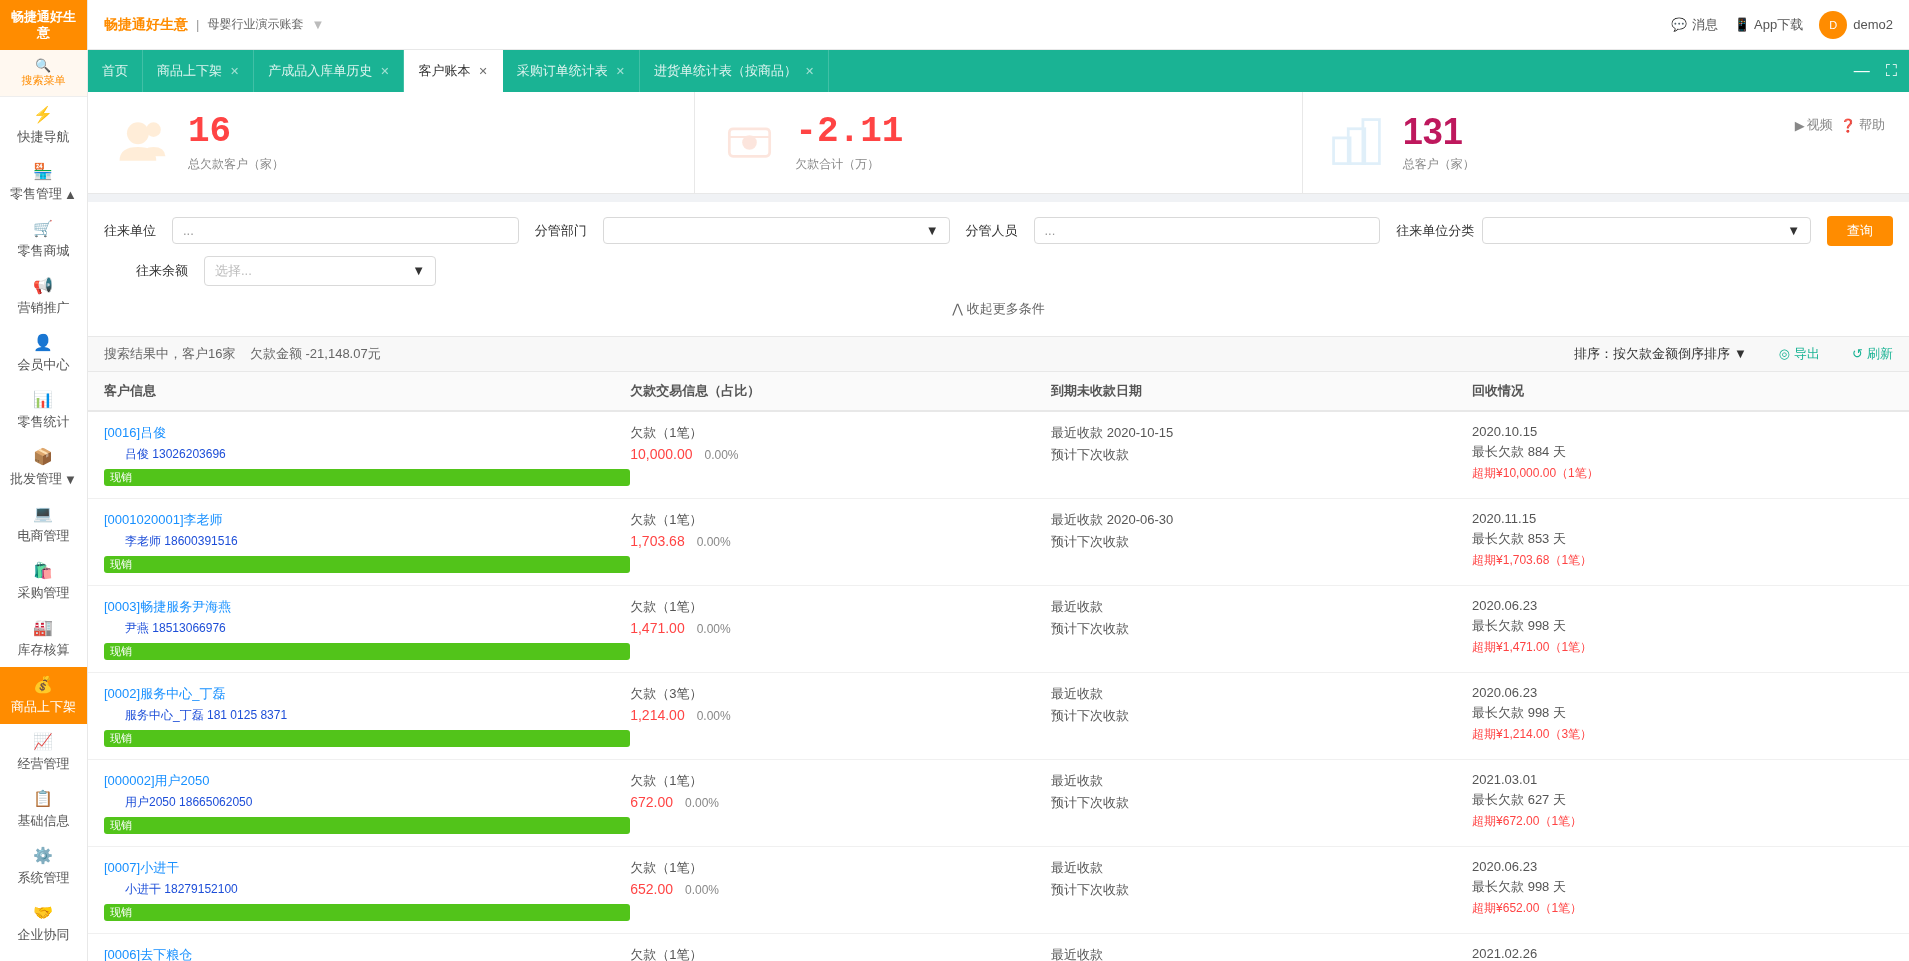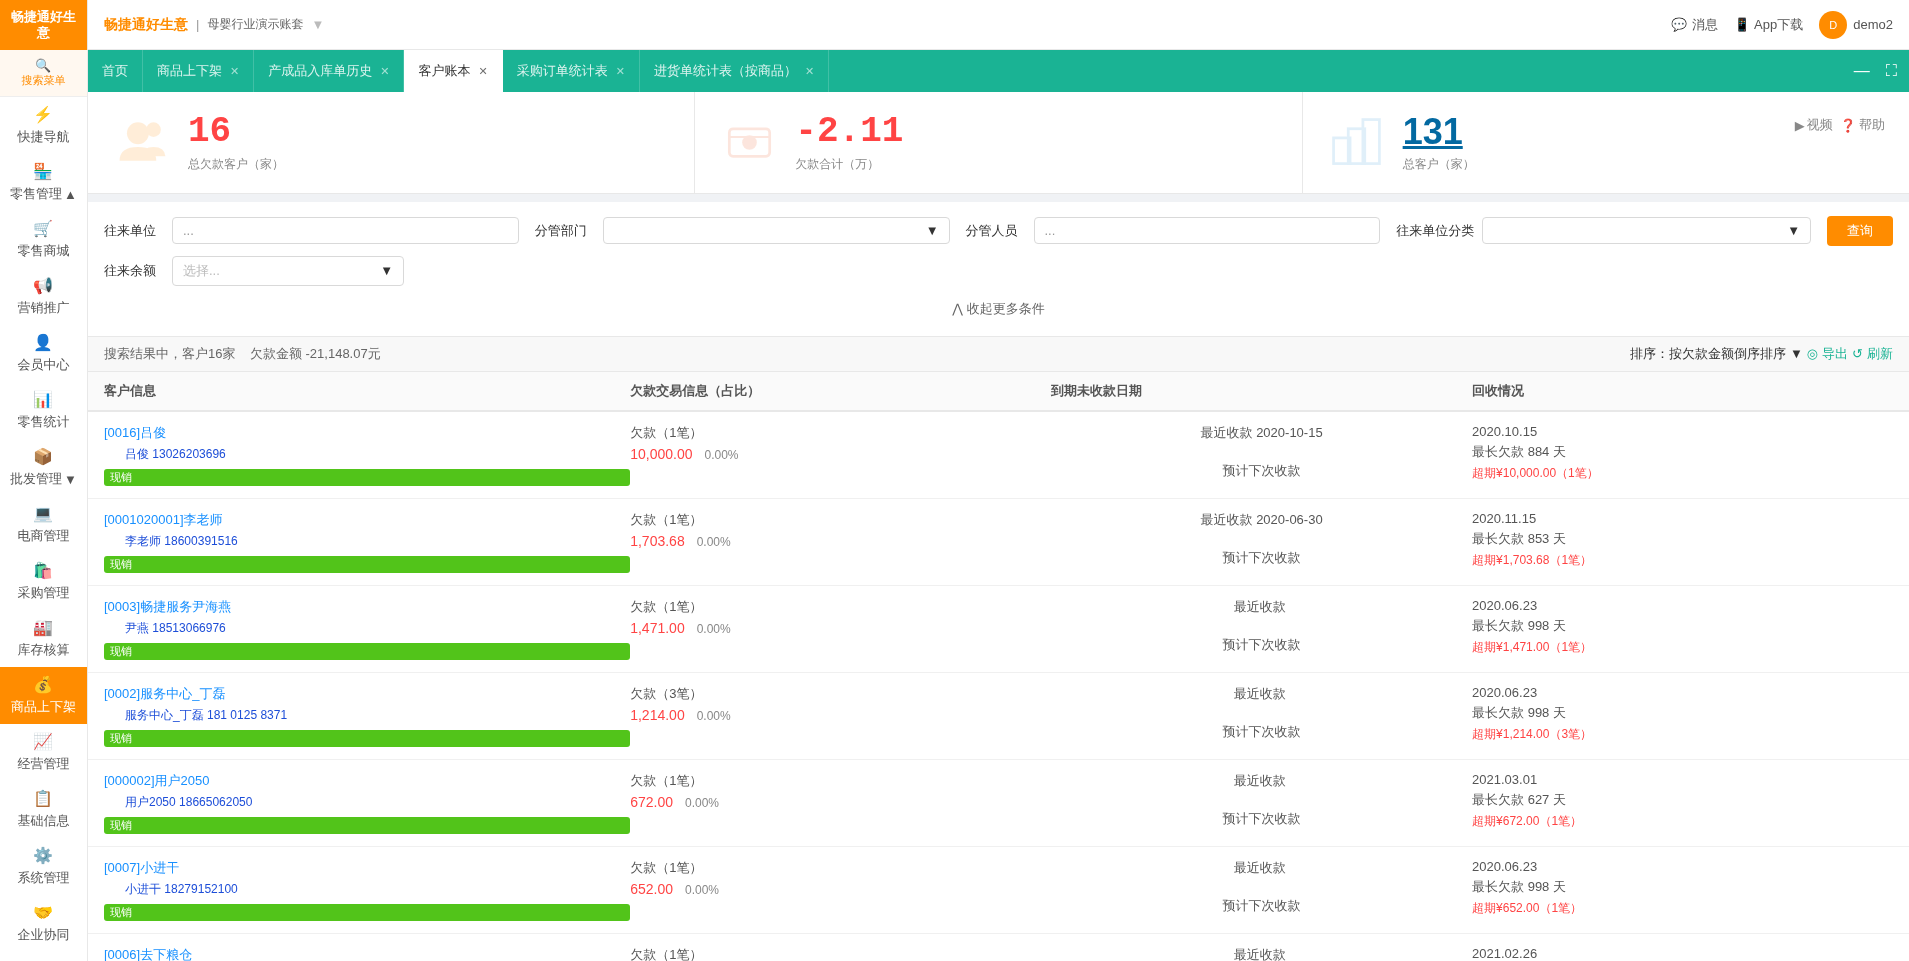--- a/index.html
+++ b/index.html
@@ -39,53 +39,53 @@
     
     
     .stats-row { display: flex; background: #fff; border-bottom: 1px solid #e8e8e8; }
     .stat-card { flex: 1; padding: 20px 24px; display: flex; align-items: center; gap: 16px; border-right: 1px solid #e8e8e8; }
     .stat-card:last-child { border-right: none; }
     .stat-icon { width: 60px; height: 60px; display: flex; align-items: center; justify-content: center; opacity: 0.15; }
     .stat-icon svg { width: 55px; height: 55px; }
     .stat-info { flex: 1; }
     .stat-number { font-size: 36px; font-weight: bold; color: #ff4444; line-height: 1.1; }
     .stat-number.negative { color: #ff4444; font-family: Liberation Mono, monospace; }
-    .stat-number.black { color: #0369a1; text-decoration: underline; }
+    .stat-number.black { color: #be185d; }
     .stat-label { font-size: 12px; color: #888; margin-top: 4px; }
     .stat-card-actions { font-size: 12px; color: #888; display: flex; gap: 8px; align-self: flex-start; margin-top: 4px; }
     
     
     .filter-section { background: #fff; padding: 14px 16px; border-bottom: 1px solid #e8e8e8; margin-top: 8px; }
     .filter-row { display: flex; align-items: center; gap: 16px; margin-bottom: 10px; }
     .filter-item { display: flex; align-items: center; gap: 8px; flex: 1; }
     .filter-label { font-size: 13px; color: #333; white-space: nowrap; min-width: 60px; }
     .filter-input { flex: 1; border: 1px solid #d9d9d9; border-radius: 4px; padding: 5px 10px; font-size: 13px; display: flex; align-items: center; justify-content: space-between; cursor: pointer; color: #333; }
     .filter-btn { background: #ff8c00; color: #fff; border: none; border-radius: 4px; padding: 6px 20px; font-size: 13px; cursor: pointer; white-space: nowrap; }
     .collapse-row { display: flex; justify-content: center; padding: 4px 0; }
     .collapse-btn { font-size: 12px; color: #666; cursor: pointer; display: flex; align-items: center; gap: 4px; }
     
     
     .results-bar { display: flex; align-items: center; justify-content: space-between; padding: 8px 16px; background: #f8f8f8; border-bottom: 1px solid #e8e8e8; font-size: 12px; color: #666; }
-    .results-bar-right { display: flex; align-items: flex-start; gap: 4px; }
+    .results-bar-right { display: flex; align-items: flex-start; gap: 32px; }
     .sort-select { display: flex; align-items: center; gap: 4px; cursor: pointer; color: #333; }
     .action-btn { display: flex; align-items: center; gap: 4px; cursor: pointer; color: #1ab394; }
     
     
     .table-wrapper { background: #fff; margin: 0; }
     .table-header { display: grid; grid-template-columns: 2.5fr 2fr 2fr 2fr; border-bottom: 2px solid #e8e8e8; padding: 10px 16px; background: #fafafa; font-weight: 600; font-size: 13px; color: #555; }
     .table-row { display: grid; grid-template-columns: 2.5fr 2fr 2fr 2fr; border-bottom: 1px solid #f0f0f0; padding: 12px 16px; align-items: start; }
     .customer-info { display: flex; flex-direction: column; gap: 4px; }
     .customer-phone { font-size: 12px; color: #1d4ed8; margin-left: 21px; }
     .customer-tag { background: #52c41a; color: #fff; font-size: 11px; padding: 1px 6px; border-radius: 3px; display: inline-block; margin-top: 2px; }
     .debt-info { display: flex; flex-direction: column; gap: 4px; }
     .debt-count { font-size: 13px; color: #555; }
     .debt-amount { font-size: 14px; color: #ff4444; font-weight: 500; }
     .debt-ratio { font-size: 12px; color: #888; margin-top: 2px; }
     .debt-inline { display: flex; align-items: baseline; gap: 12px; }
-    .repay-info { display: flex; flex-direction: column; gap: 20px; font-size: 12px; color: #555; text-align: center; }
+    .repay-info { display: flex; flex-direction: column; gap: 4px; font-size: 12px; color: #555; }
     .overdue-info { display: flex; flex-direction: column; gap: 4px; font-size: 12px; }
     .overdue-date { color: #555; }
     .overdue-days { color: #555; }
     .overdue-amount { color: #ff4444; font-size: 12px; }
   </style>
 </head>
 <body>
 
 <div class="sidebar">
   <div class="sidebar-logo">
@@ -308,21 +308,21 @@
         <div class="filter-item">
           <span class="filter-label">往来单位分类</span>
           <div class="filter-input">
             <span></span>
             <span>▼</span>
           </div>
         </div>
         <button class="filter-btn">查询</button>
       </div>
       <div class="filter-row">
-        <div class="filter-item" style="max-width: 300px;">
+        <div class="filter-item" style="max-width: 300px; margin-left: 32px;">
           <span class="filter-label">往来余额</span>
           <div class="filter-input">
             <span style="color:#bbb;">选择...</span>
             <span>▼</span>
           </div>
         </div>
       </div>
       <div class="collapse-row">
         <div class="collapse-btn">
           <span>⋀</span>

